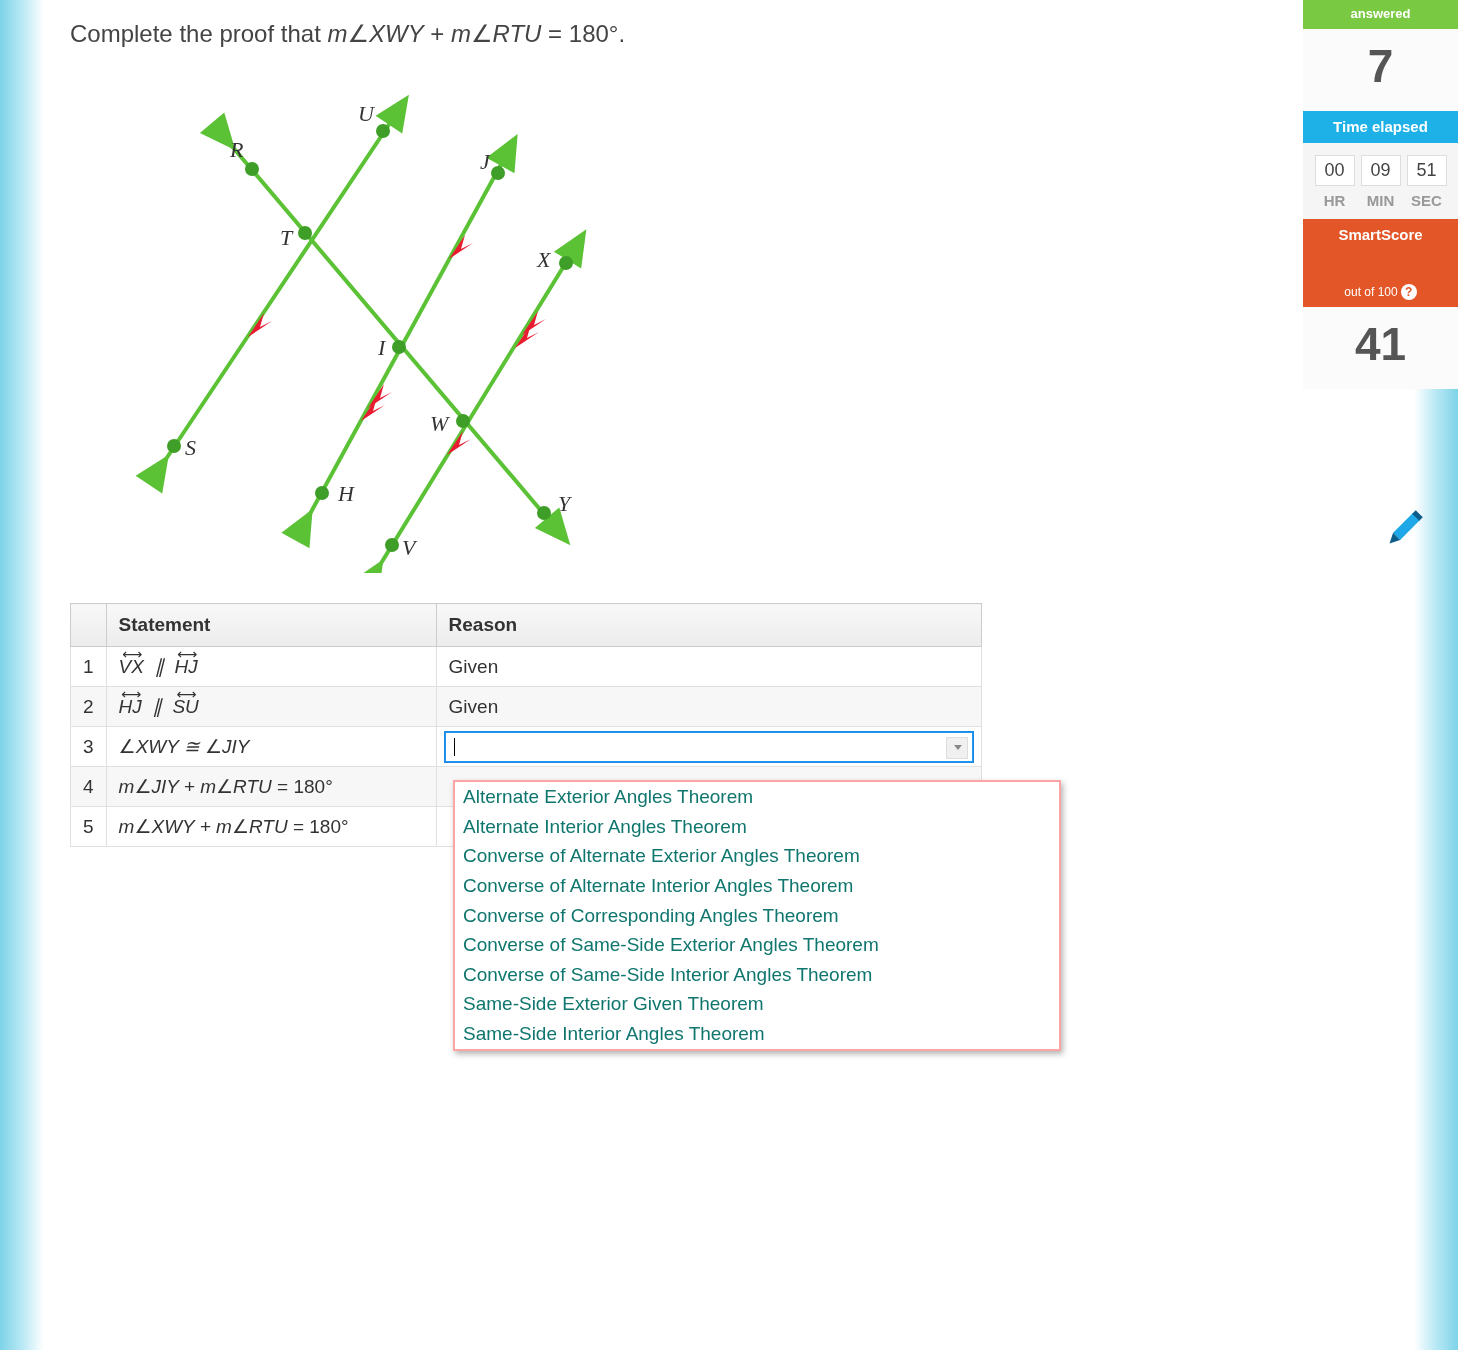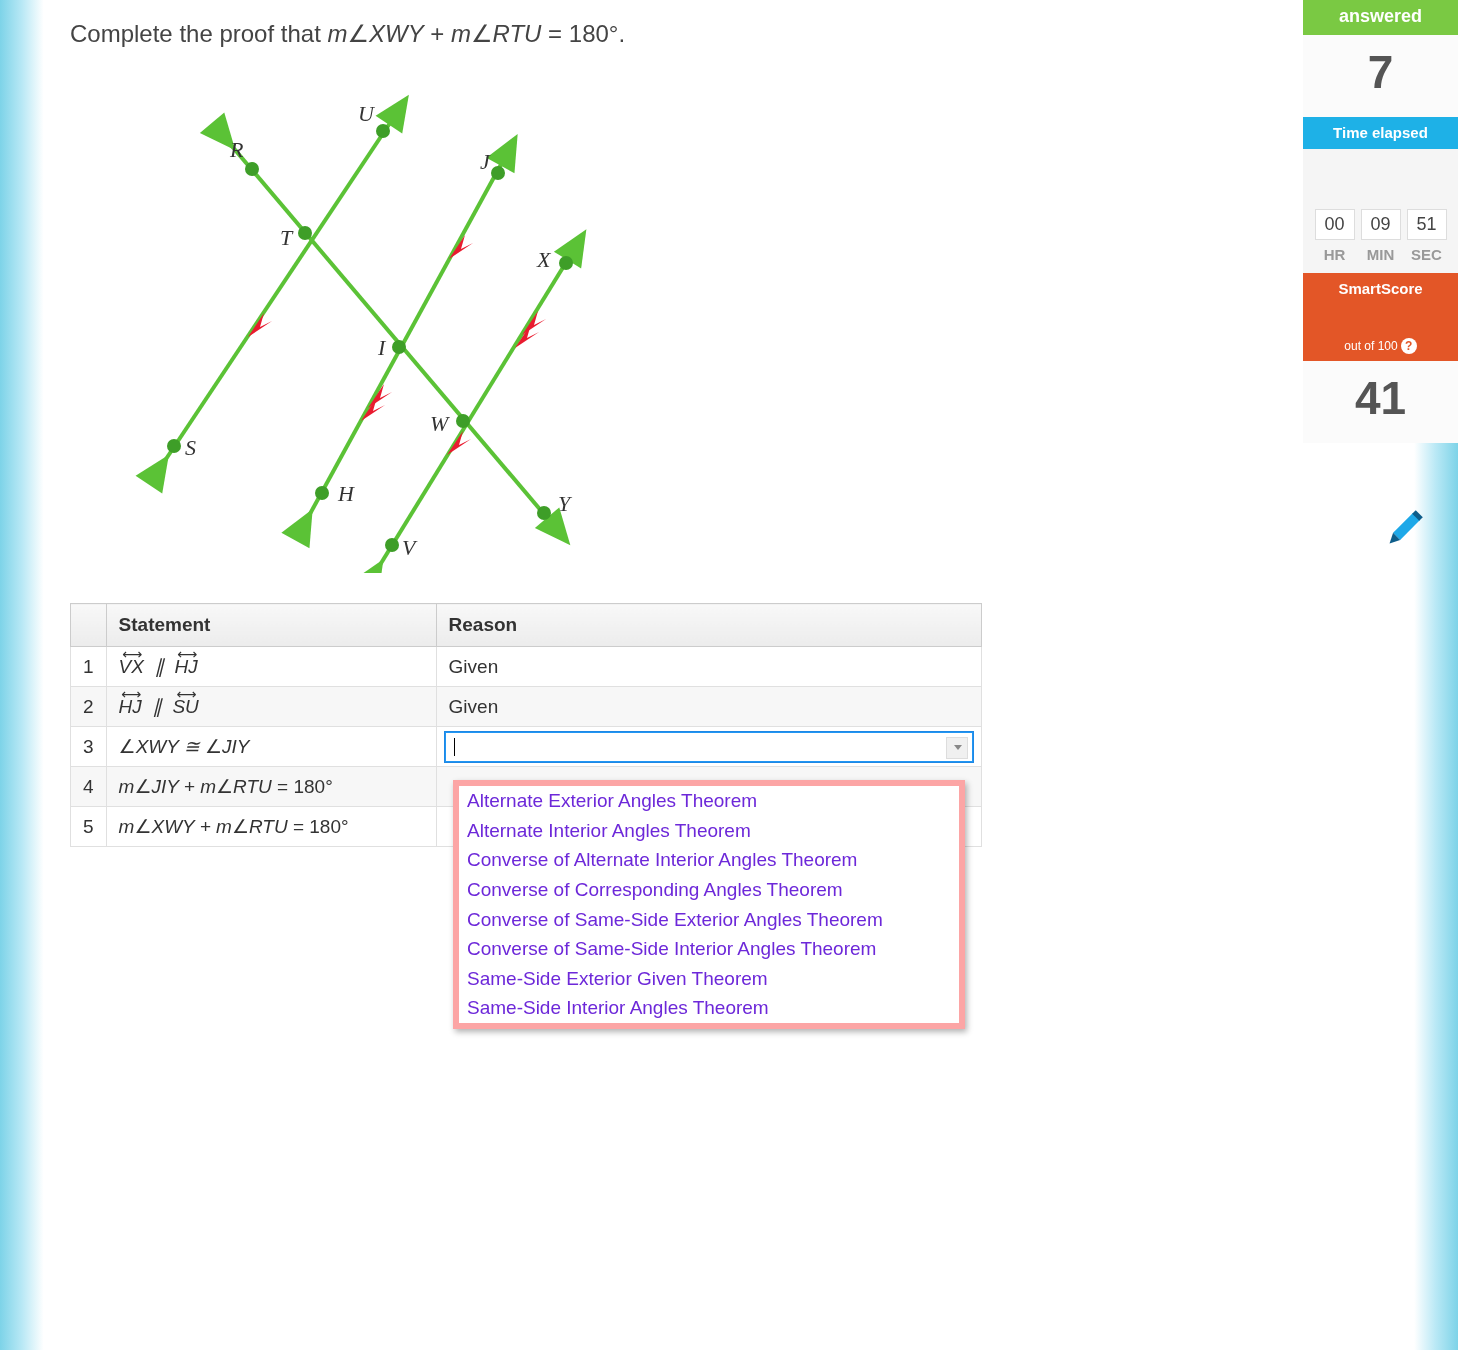--- a/index.html
+++ b/index.html
@@ -87,47 +87,47 @@
   .dropdown-cursor {
     width: 1px;
     height: 18px;
     background: #000;
     margin-left: 2px;
   }
   .dropdown-list {
     position: absolute;
     left: 453px;
     top: 780px;
-    width: 512px;
+    width: 608px;
     background: #fff;
-    border: 6px solid #fca5a5;
+    border: 2px solid #fca5a5;
     box-shadow: 2px 3px 6px rgba(0,0,0,0.3);
     font-size: 19px;
-    color: #6d28d9;
+    color: #0f766e;
     z-index: 10;
   }
   .dropdown-list .opt {
     padding: 2px 8px;
     line-height: 1.35;
     cursor: default;
   }
   .sidebar {
     position: absolute;
     right: 0;
     top: 0;
     width: 155px;
     display: flex;
     flex-direction: column;
     background: #f3f3f3;
   }
   .sb-header-green {
     background: #7ac943;
     color: #fff;
     text-align: center;
-    font-size: 18px;
+    font-size: 13px;
     font-weight: bold;
     padding: 6px 4px 8px;
   }
   .sb-big {
     background: #fbfbfb;
     text-align: center;
     font-size: 46px;
     font-weight: bold;
     color: #555;
     padding: 10px 0 18px;
@@ -149,21 +149,20 @@
     gap: 6px;
     text-align: center;
   }
   .tbox {
     background: #fff;
     border: 1px solid #ddd;
     width: 40px;
     padding: 4px 0;
     font-size: 18px;
     color: #444;
-    margin-top: 48px;
   }
   .tlabels {
     background: #f5f5f5;
     display: flex;
     justify-content: center;
     gap: 6px;
     font-size: 15px;
     color: #999;
     font-weight: bold;
     padding: 0 8px 10px;
@@ -321,20 +320,21 @@
         </td>
         <td></td>
       </tr>
     </tbody>
   </table>
 </div>
 
 <div class="dropdown-list">
   <div class="opt">Alternate Exterior Angles Theorem</div>
   <div class="opt">Alternate Interior Angles Theorem</div>
+  <div class="opt">Converse of Alternate Exterior Angles Theorem</div>
   <div class="opt">Converse of Alternate Interior Angles Theorem</div>
   <div class="opt">Converse of Corresponding Angles Theorem</div>
   <div class="opt">Converse of Same-Side Exterior Angles Theorem</div>
   <div class="opt">Converse of Same-Side Interior Angles Theorem</div>
   <div class="opt">Same-Side Exterior Given Theorem</div>
   <div class="opt">Same-Side Interior Angles Theorem</div>
 </div>
 
 <div class="sidebar">
   <div class="sb-header-green">answered</div>

